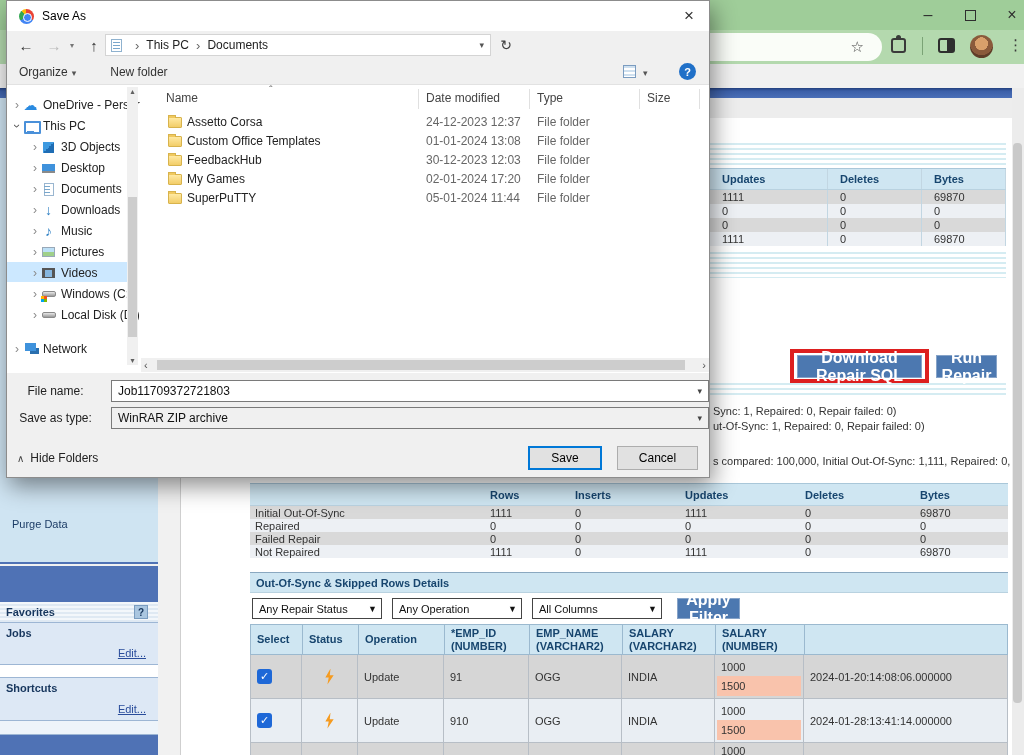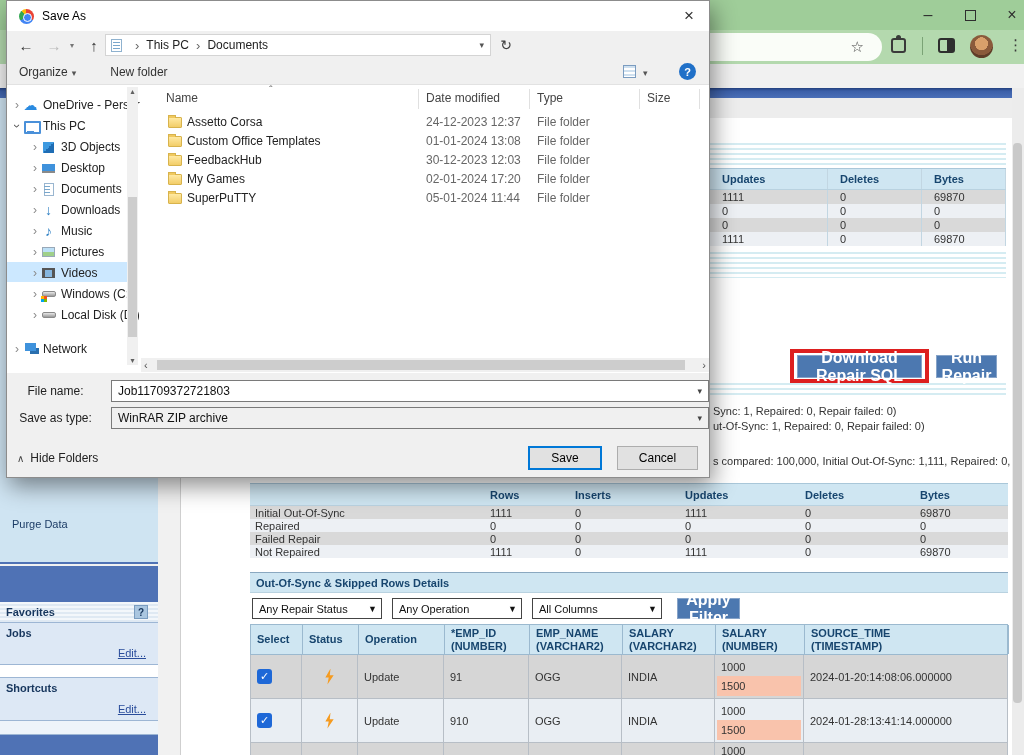--- a/index.html
+++ b/index.html
@@ -313,24 +313,20 @@
               <span>(VARCHAR2)</span>
             </div>
           <div>
               <span>SALARY</span>
               <span>(VARCHAR2)</span>
             </div>
           <div>
               <span>SALARY</span>
               <span>(NUMBER)</span>
             </div>
-          <div>
-              <span>SOURCE_TIME</span>
-              <span>(TIMESTAMP)</span>
-            </div>
         </div>
 
         <div class="dt-row" style="top:31px; height:44px; background:#d6d6d6;">
           <div>
               <span class="cb">
                 <span>✓</span>
               </span>
             </div>
           <div style="justify-content:center; padding-left:0;">
               <span class="bolt"></span>

